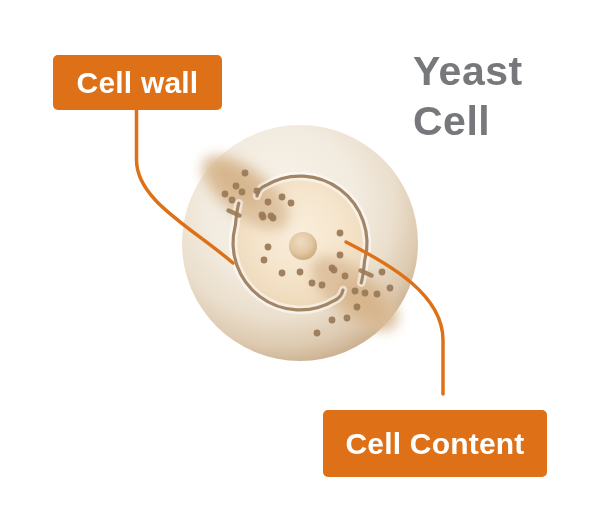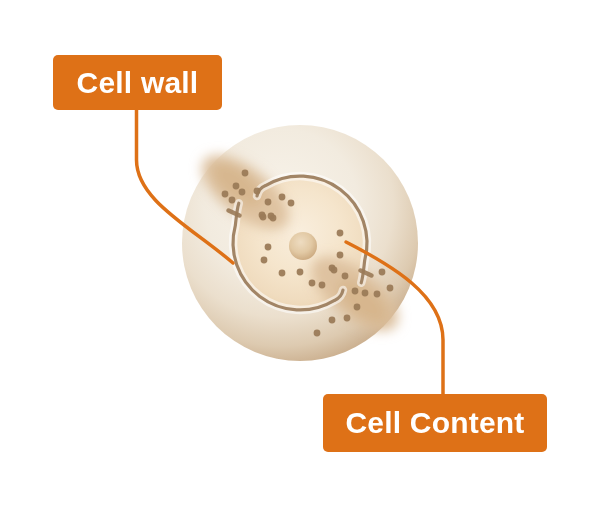--- a/index.html
+++ b/index.html
@@ -35,23 +35,23 @@
     white-space: nowrap;
   }
   .label-cell-wall {
     left: 53px;
     top: 55px;
     width: 169px;
     height: 55px;
   }
   .label-cell-content {
     left: 323px;
-    top: 394px;
+    top: 410px;
     width: 224px;
-    height: 58px;
+    height: 67px;
   }
   .diagram-title {
     position: absolute;
     left: 413px;
     top: 46px;
     color: var(--title-gray, #77787b);
     font-weight: bold;
     font-size: 41px;
     line-height: 50px;
     letter-spacing: 0.5px;
@@ -177,15 +177,17 @@
 
     <path class="connector" d="M 136.5 110 L 136.5 160 C 136.5 200 191 227 233 263"></path>
     <path class="connector" d="M 346 242 C 391 265 443 295 443 340 L 443 394"></path>
   </svg>
 
   <div class="callout-label label-cell-wall">Cell wall</div>
 
   <div class="callout-label label-cell-content">Cell Content</div>
 
   <div class="diagram-title">
+    <div>Yeast</div>
+    <div>Cell</div>
   </div>
 
 </div>
 
 </body></html>

